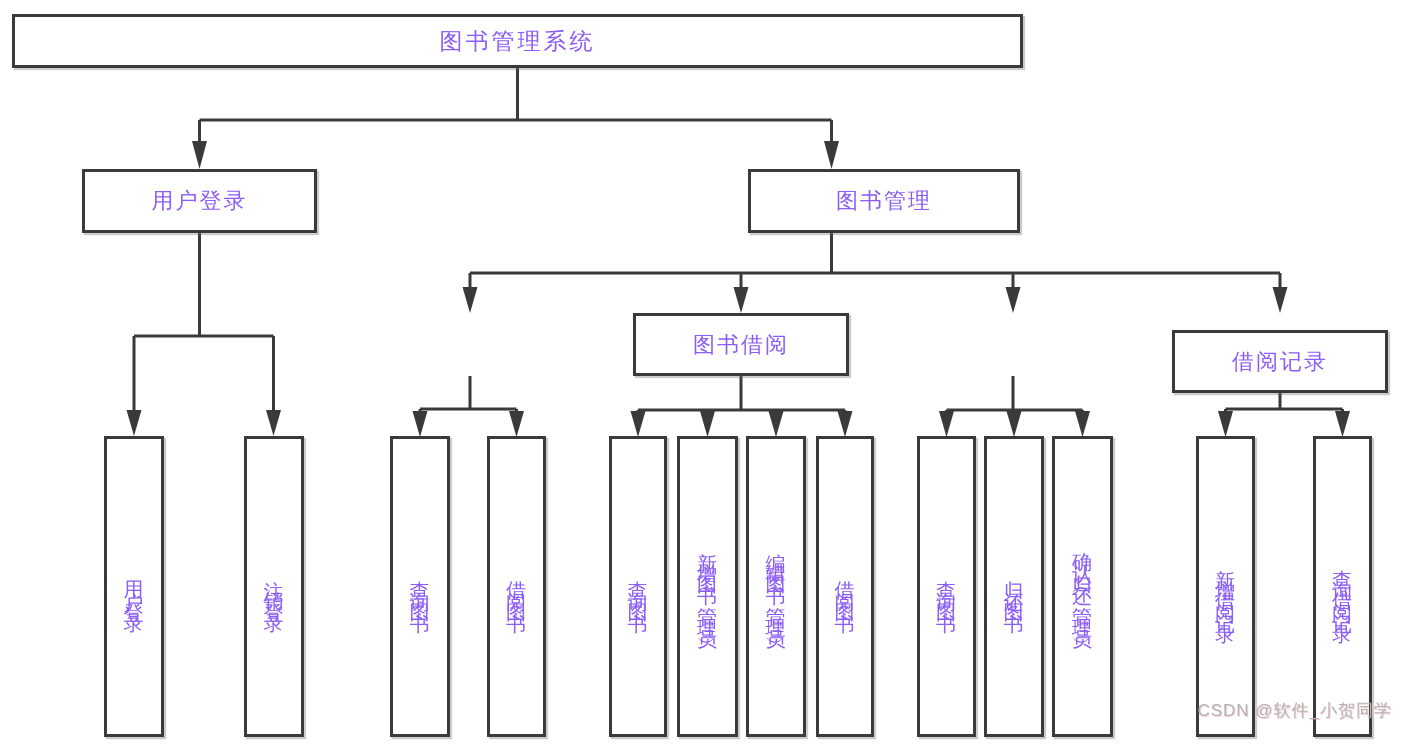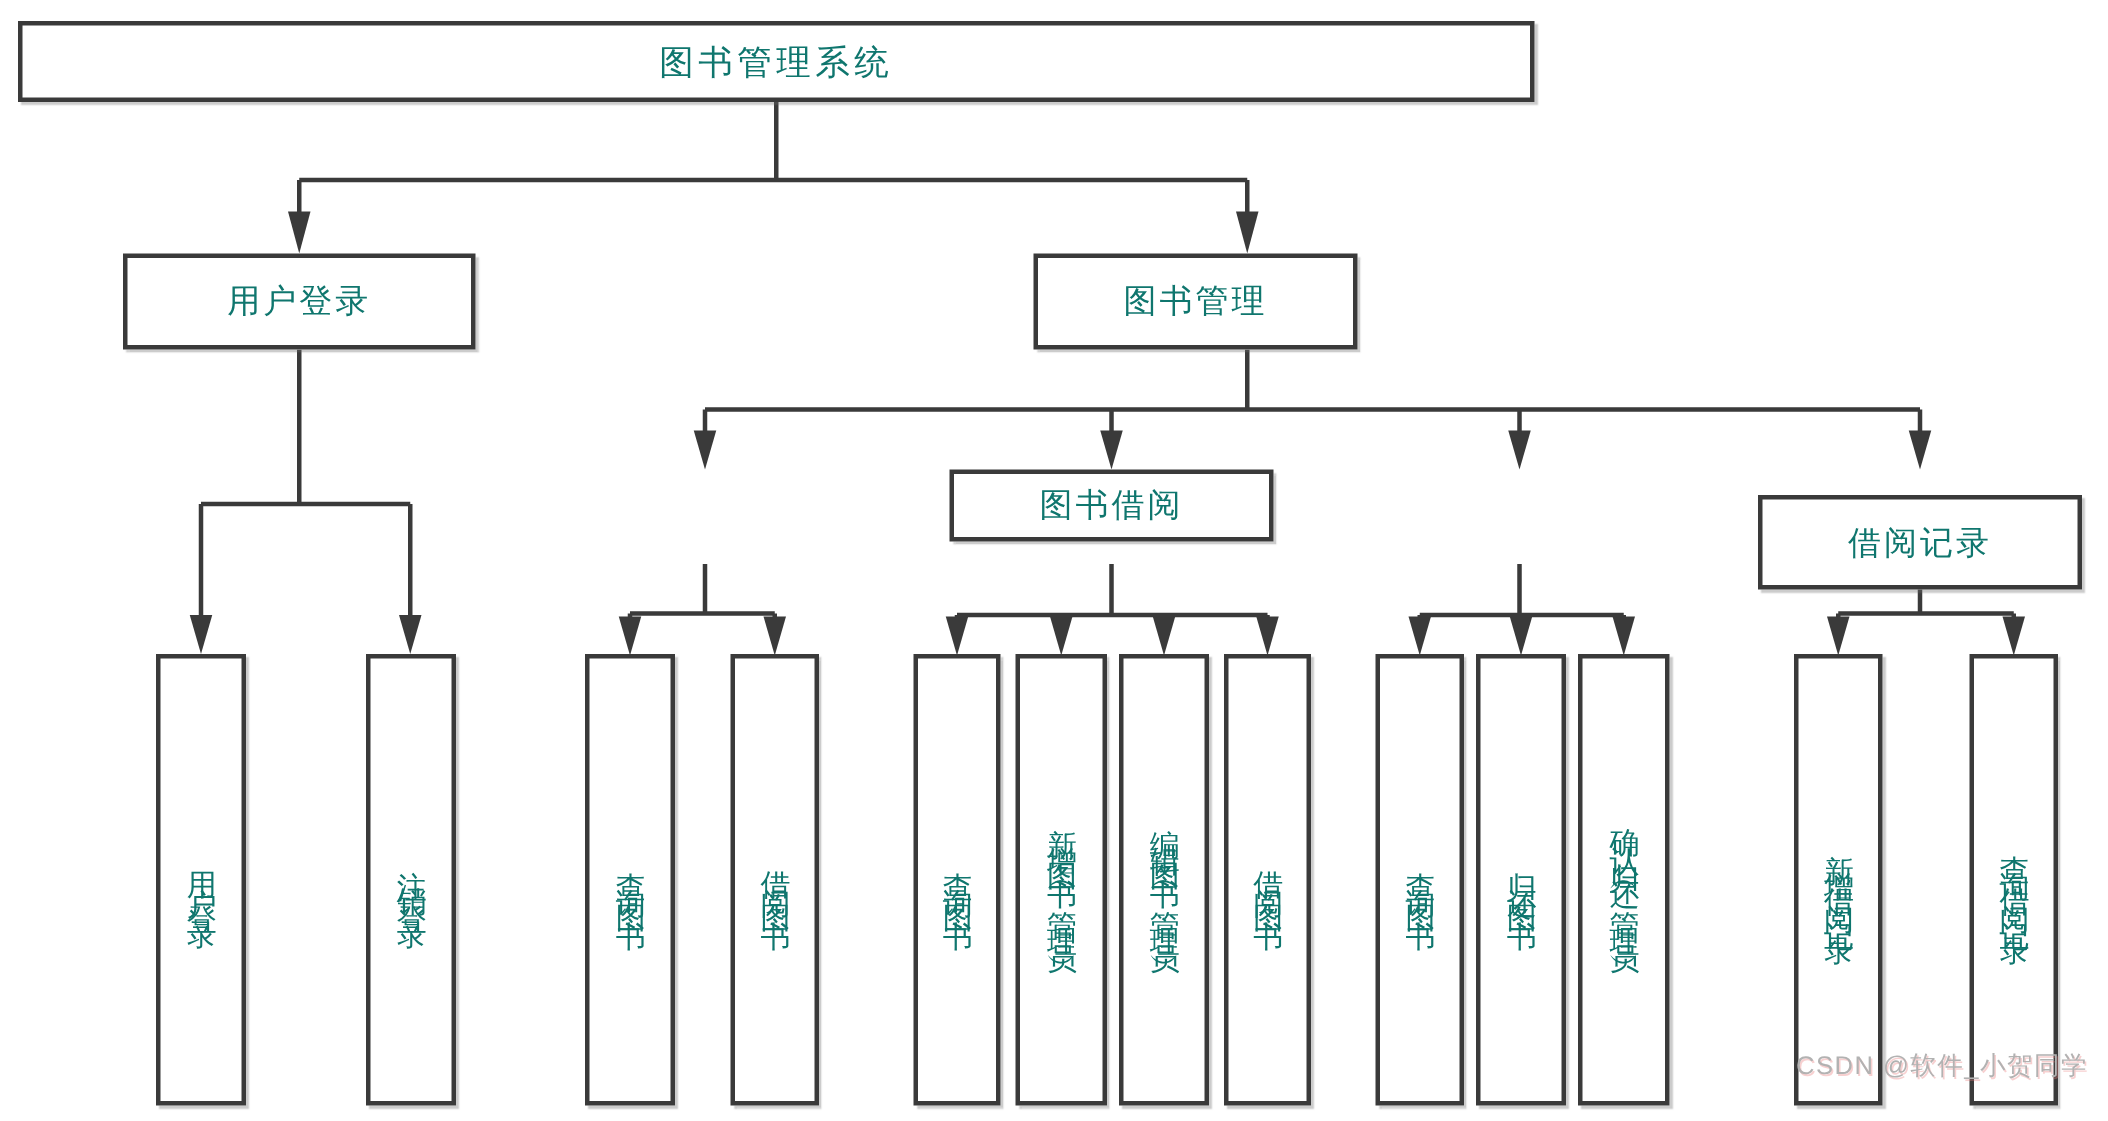--- a/index.html
+++ b/index.html
@@ -12,21 +12,21 @@
   }
   .connectors{position:absolute;left:0;top:0;z-index:1;}
   .node{
     position:absolute;
     box-sizing:border-box;
     border:3px solid #3a3a3a;
     background:#ffffff;
     display:flex;
     align-items:center;
     justify-content:center;
-    color:#0f766e;
+    color:#8b5cf6;
     z-index:2;
     box-shadow:2px 2px 1px rgba(110,110,110,0.35);
     text-align:right;
   }
   .h-label{font-size:22px;letter-spacing:2px;white-space:nowrap;}
   .root .h-label{font-size:23px;letter-spacing:3px;}
   .leaf .v-label{
     writing-mode:vertical-rl;
     text-orientation:mixed;
     font-size:20px;
@@ -87,25 +87,25 @@
     <polygon points="1335,411 1350,411 1342.5,437" fill="#3a3a3a"></polygon>
   </svg>
 
   <div class="node root" style="left:12px;top:14px;width:1011px;height:54px">
     <span class="h-label">图书管理系统</span>
   </div>
 
   <div class="node" style="left:82px;top:169px;width:235px;height:64px">
     <span class="h-label">用户登录</span>
   </div>
-  <div class="node" style="left:689px;top:169px;width:216px;height:64px">
+  <div class="node" style="left:748px;top:169px;width:272px;height:64px">
     <span class="h-label">图书管理</span>
   </div>
 
-  <div class="node" style="left:633px;top:313px;width:216px;height:48px">
+  <div class="node" style="left:633px;top:313px;width:216px;height:63px">
     <span class="h-label">图书借阅</span>
   </div>
   <div class="node" style="left:1172px;top:330px;width:216px;height:63px">
     <span class="h-label">借阅记录</span>
   </div>
 
   <div class="node leaf" style="left:104px;top:436px;width:60px;height:301px">
     <span class="v-label">用户登录</span>
   </div>
   <div class="node leaf" style="left:244px;top:436px;width:60px;height:301px">

